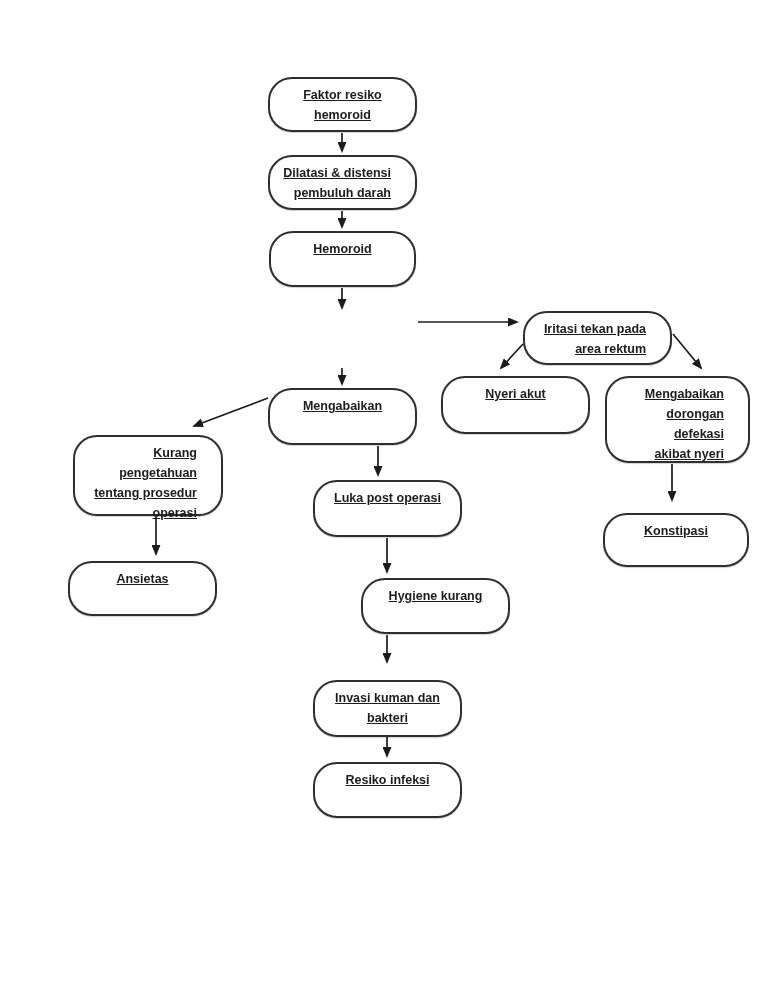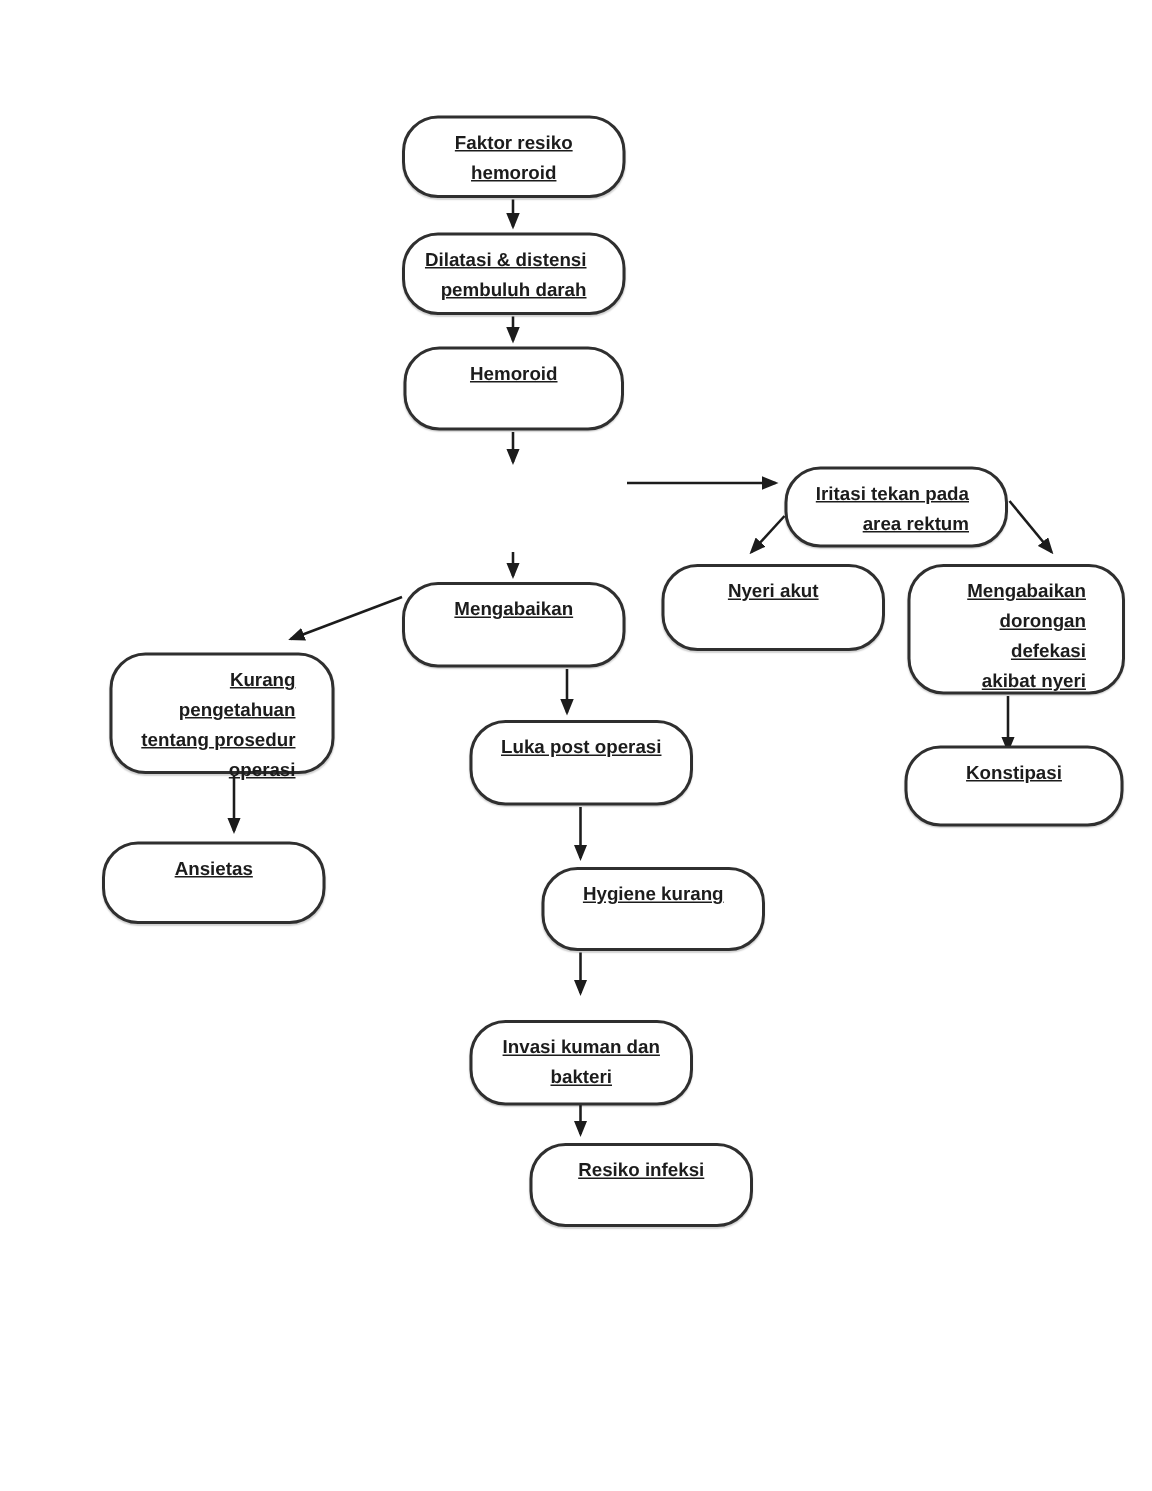--- a/index.html
+++ b/index.html
@@ -96,38 +96,38 @@
 area rektum</span>
       </div>
       <div class="box align-center" style="left: 441px; top: 376px; width: 149px; height: 58px;">
         <span class="box-label">Nyeri akut</span>
       </div>
       <div class="box align-left" style="left: 605px; top: 376px; width: 145px; height: 87px;">
         <span class="box-label">Mengabaikan
 dorongan defekasi
 akibat nyeri</span>
       </div>
-      <div class="box align-center" style="left: 603px; top: 497px; width: 146px; height: 54px;">
+      <div class="box align-center" style="left: 603px; top: 513px; width: 146px; height: 54px;">
         <span class="box-label">Konstipasi</span>
       </div>
       <div class="box align-left" style="left: 73px; top: 435px; width: 150px; height: 81px;">
         <span class="box-label">Kurang pengetahuan
 tentang prosedur
 operasi</span>
       </div>
       <div class="box align-center" style="left: 68px; top: 561px; width: 149px; height: 55px;">
         <span class="box-label">Ansietas</span>
       </div>
       <div class="box align-center" style="left: 313px; top: 480px; width: 149px; height: 57px;">
         <span class="box-label">Luka post operasi</span>
       </div>
       <div class="box align-center" style="left: 313px; top: 578px; width: 149px; height: 56px; margin-left: 48px;">
         <span class="box-label">Hygiene kurang</span>
       </div>
       <div class="box align-center" style="left: 313px; top: 668px; width: 149px; height: 57px; margin-top: 12px;">
         <span class="box-label">Invasi kuman dan
 bakteri</span>
       </div>
-      <div class="box align-center" style="left: 313px; top: 762px; width: 149px; height: 56px; margin-left: 40px;">
+      <div class="box align-center" style="left: 313px; top: 762px; width: 149px; height: 56px;">
         <span class="box-label">Resiko infeksi</span>
       </div>
     </div>
 </div>
 
 </body></html>

